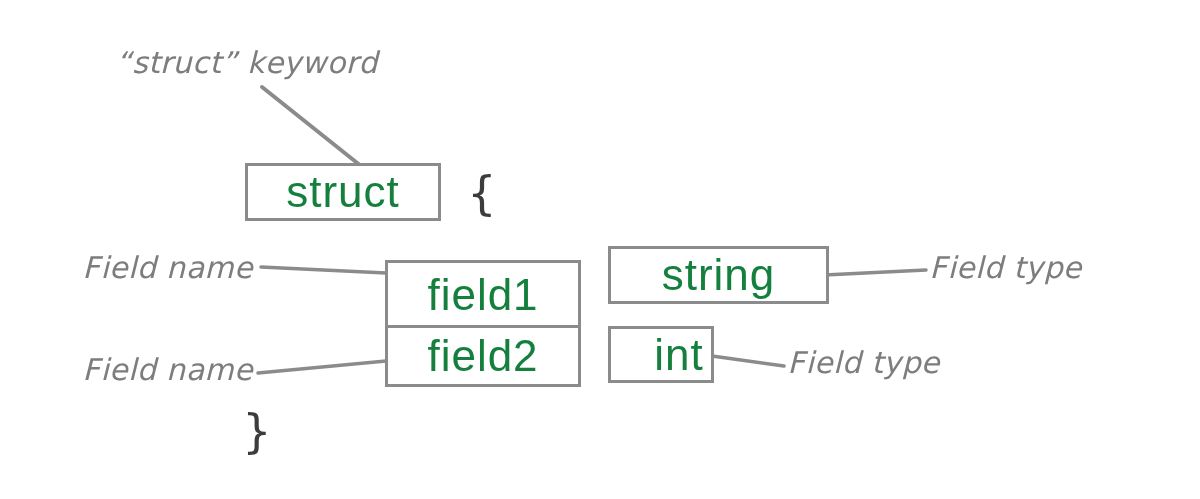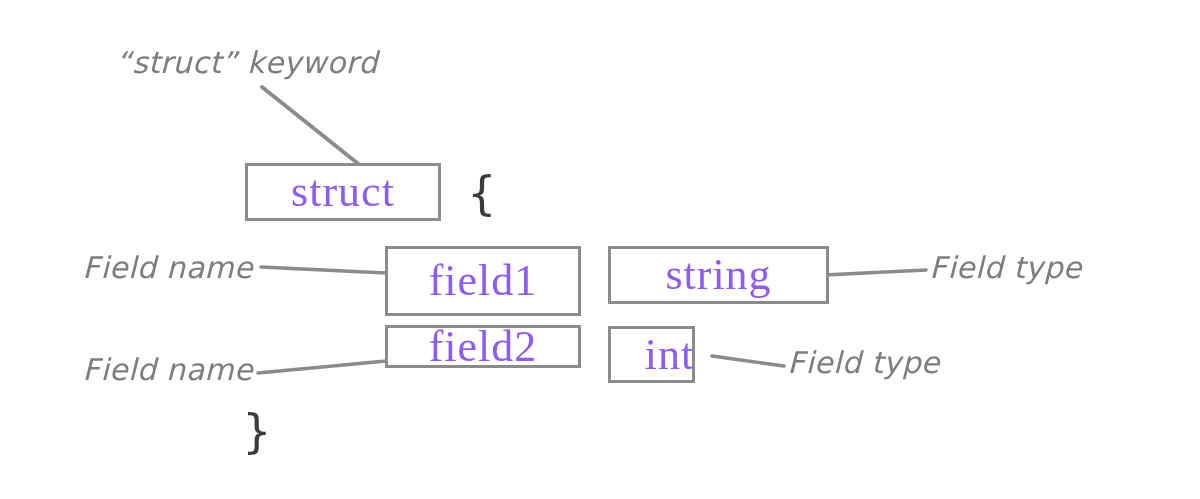--- a/index.html
+++ b/index.html
@@ -36,23 +36,23 @@
   .codebox {
     position: absolute;
     border: 3px solid #8b8b8b;
     background: #ffffff;
     box-sizing: border-box;
     display: flex;
     align-items: center;
     justify-content: center;
   }
   .codebox > span {
-    font-family: Liberation Serif, serif;
+    font-family: Liberation Sans, sans-serif;
     font-size: 44px;
-    color: #8b5cf6;
+    color: #15803d;
     line-height: 1;
     letter-spacing: 1px;
     white-space: nowrap;
   }
 
   
   .codeglyph {
     position: absolute;
     font-family: "DejaVu Sans Mono", monospace;
     font-size: 46px;
@@ -87,37 +87,37 @@
   <div class="annot" style="left:118px; top:48px;">“struct” keyword</div>
 
   <div class="codebox" style="left:245px; top:163px; width:196px; height:58px;">
     <span>struct</span>
   </div>
 
   <div class="codeglyph" style="left:468px; top:170px;">{</div>
 
   <div class="annot" style="left:85px; top:253px;">Field name</div>
 
-  <div class="codebox" style="left:385px; top:246px; width:196px; height:70px;text-align:right;">
+  <div class="codebox" style="left:385px; top:260px; width:196px; height:70px;text-align:right;">
     <span>field1</span>
   </div>
 
   <div class="codebox" style="left:608px; top:246px; width:221px; height:58px;">
     <span>string</span>
   </div>
 
   <div class="annot" style="left:932px; top:253px;">Field type</div>
 
   <div class="annot" style="left:85px; top:355px;">Field name</div>
 
-  <div class="codebox" style="left:385px; top:325px; width:196px; height:43px;">
+  <div class="codebox" style="left:385px; top:325px; width:196px; height:62px;">
     <span>field2</span>
   </div>
 
-  <div class="codebox" style="left:608px; top:326px; width:87px; height:57px;padding-left:36px;">
+  <div class="codebox" style="left:608px; top:326px; width:106px; height:57px;padding-left:36px;">
     <span>int</span>
   </div>
 
   <div class="annot" style="left:790px; top:348px;">Field type</div>
 
   <div class="codeglyph" style="left:243px; top:408px;">}</div>
 
 </div>
 
 </body></html>

